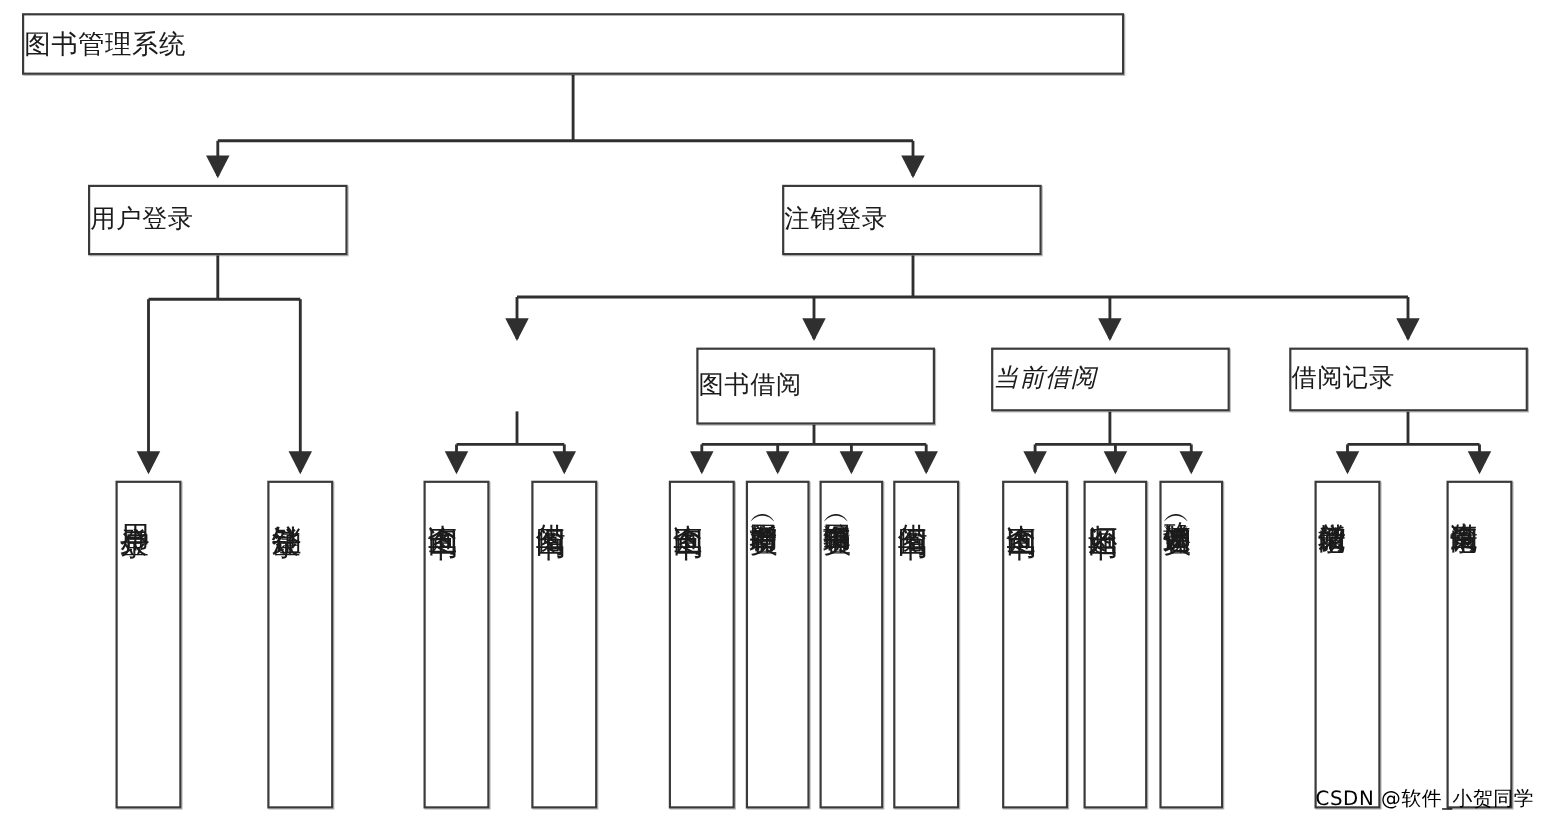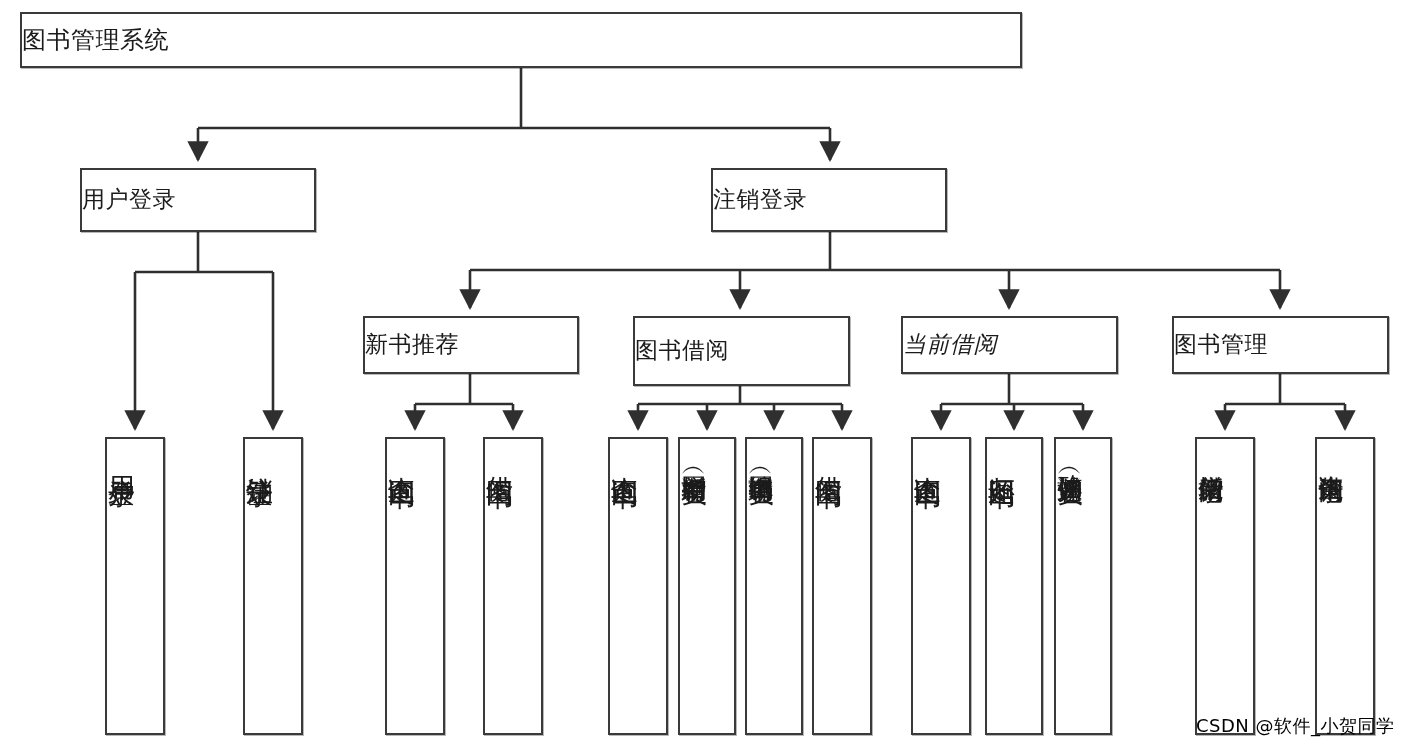--- a/index.html
+++ b/index.html
@@ -118,31 +118,28 @@
     <span class="label">图书管理系统</span>
   </div>
 
   <div class="node h" style="left:80px;top:168px;width:236px;height:64px;">
     <span class="label">用户登录</span>
   </div>
   <div class="node h" style="left:711px;top:168px;width:236px;height:64px;">
     <span class="label">注销登录</span>
   </div>
 
-  <div class="node h" style="left:363px;top:316px;width:216px;height:58px;">
-    <span class="label">新书推荐</span>
-  </div>
   <div class="node h" style="left:633px;top:316px;width:217px;height:70px;">
     <span class="label">图书借阅</span>
   </div>
   <div class="node h" style="left:901px;top:316px;width:217px;height:58px;font-style:italic;">
     <span class="label">当前借阅</span>
   </div>
   <div class="node h" style="left:1172px;top:316px;width:217px;height:58px;">
-    <span class="label">图书管理</span>
+    <span class="label">借阅记录</span>
   </div>
 
   <div class="node v" style="left:105px;top:437px;width:60px;height:298px;">
     <span class="label">用户登录</span>
   </div>
   <div class="node v" style="left:243px;top:437px;width:60px;height:298px;">
     <span class="label">注销登录</span>
   </div>
 
   <div class="node v" style="left:385px;top:437px;width:60px;height:298px;">

